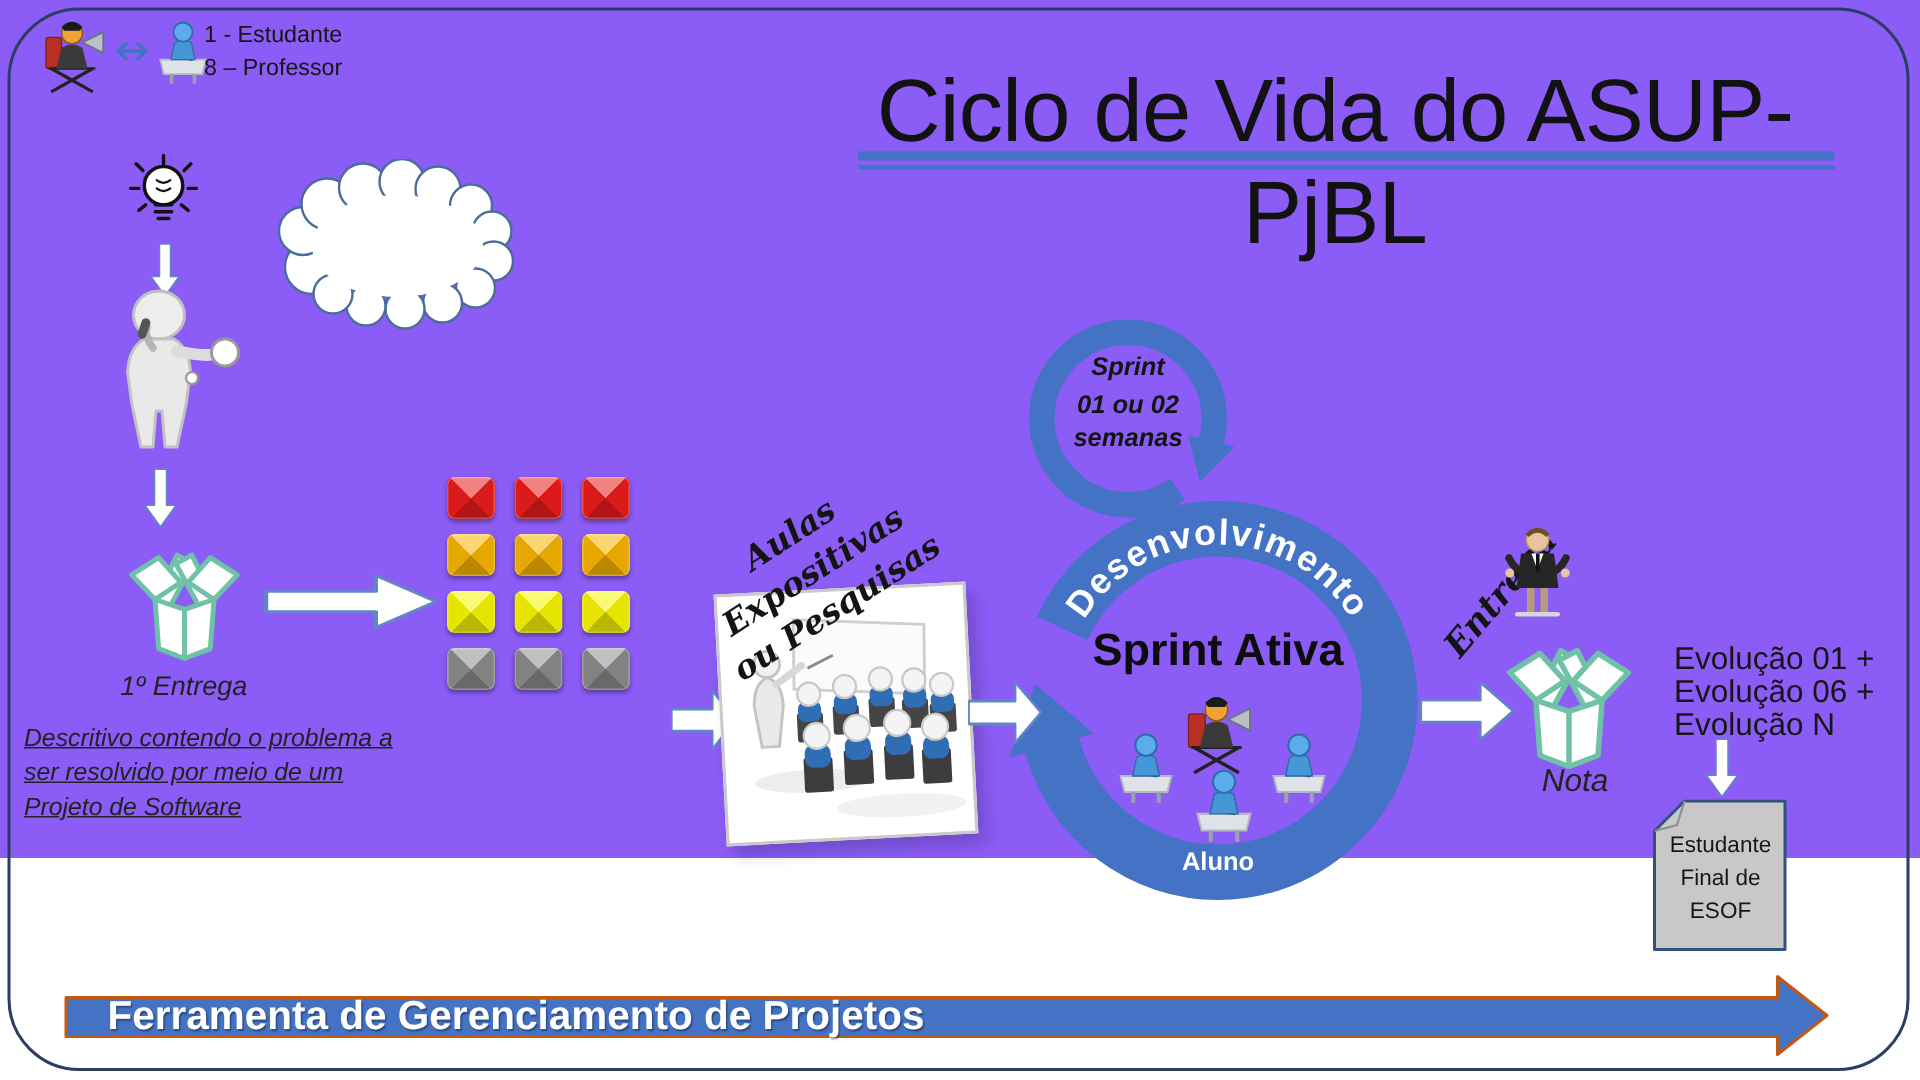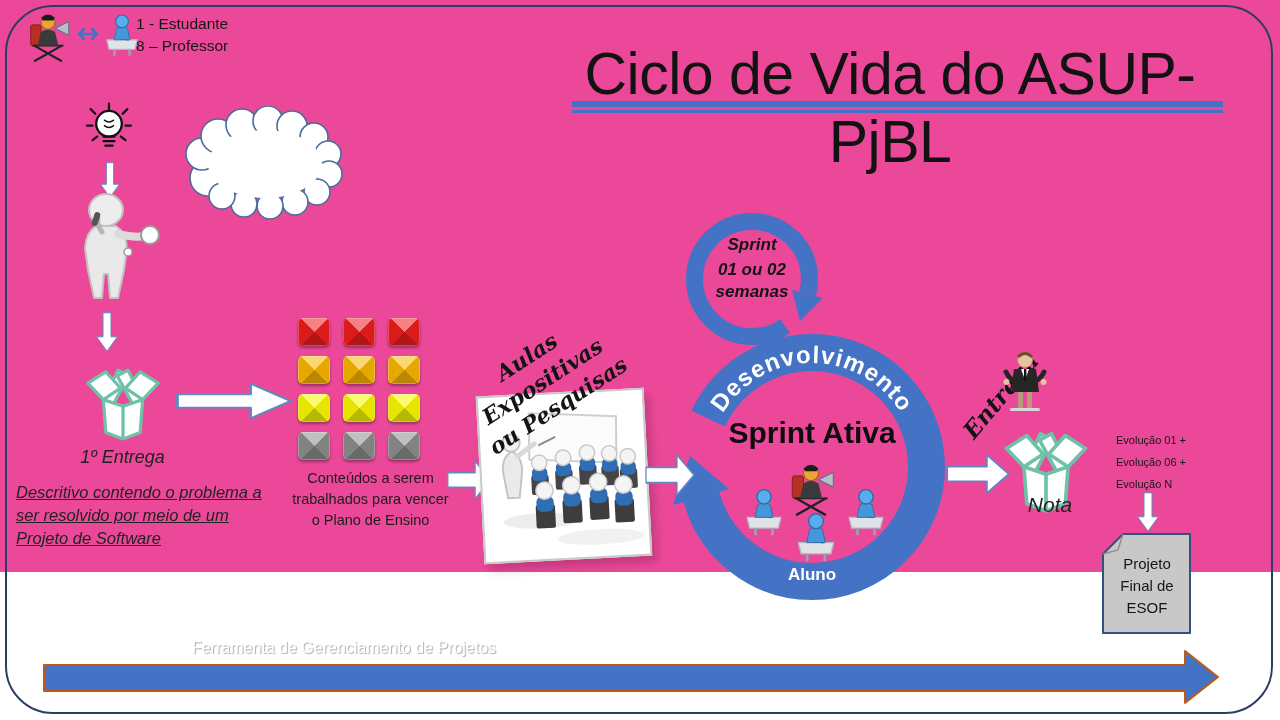--- a/index.html
+++ b/index.html
@@ -1,19 +1,19 @@
 <!DOCTYPE html>
 <html><head>
 <meta charset="utf-8">
 <style>
   * { margin:0; padding:0; box-sizing:border-box; }
   html,body { width:1280px; height:720px; background:#fff; overflow:hidden;
               font-family:"Liberation Sans", sans-serif; }
   .abs { position:absolute; }
-  #stage { position:relative; width:1280px; height:572px; background:#ec4899; }
+  #stage { position:relative; width:1280px; height:572px; background:#8b5cf6; }
 
   
   #frame { left:5px; top:5px; width:1268px; height:709px;
            border:2px solid #2b3d63; border-radius:48px; }
 
   
   #legend-text { left:136px; top:13px; font-size:15.5px; line-height:22px; color:#161616; }
 
   
   #title { left:555px; top:40px; width:670px; text-align:center;
@@ -49,33 +49,33 @@
   #classes-script { left:425px; top:338px; width:235px; text-align:center;
                     transform:rotate(-33deg);
                     font-family:"DejaVu Serif", serif; font-style:italic; font-weight:bold;
                     font-size:22px; line-height:29px; color:#141414; }
 
   
   #entrega2-script { left:938px; top:382px; width:125px; text-align:center;
                      transform:rotate(-50deg);
                      font-family:"DejaVu Serif", serif; font-style:italic; font-weight:bold;
                      font-size:23px; color:#141414; }
-  #nota-label { left:1000px; top:493px; width:100px; text-align:center;
+  #nota-label { left:1000px; top:509px; width:100px; text-align:center;
                 font-style:italic; font-size:21px; color:#222; }
-  #evolucao-text { left:1116px; top:429px; font-size:11px; line-height:22px; color:#161616; }
+  #evolucao-text { left:1116px; top:429px; font-size:21px; line-height:22px; color:#161616; }
   #evolucao-text span { display:block; }
 
   
   #trabalho-text { left:1104px; top:553px; width:86px; text-align:center;
                    font-size:15px; line-height:22px; color:#161616; }
   #trabalho-text span { display:block; }
 
   
-  #banner-label { left:44px; top:636px; width:600px; height:24px; line-height:24px;
-                  text-align:center; color:#fff; font-weight:normal; font-size:16px;
+  #banner-label { left:44px; top:665px; width:600px; height:24px; line-height:24px;
+                  text-align:center; color:#fff; font-weight:bold; font-size:27px;
                   text-shadow:1px 1px 1px rgba(0,0,0,.35); }
 
   svg text { font-family:"Liberation Sans", sans-serif; }
 </style>
 </head>
 <body>
 
 <svg width="0" height="0" style="position:absolute" aria-hidden="true">
   <defs>
     <symbol id="arrow-right" viewBox="0 0 100 60">
@@ -198,21 +198,20 @@
       <div class="env" style="background-color: rgb(247, 181, 0);"></div>
       <div class="env" style="background-color: rgb(247, 181, 0);"></div>
       <div class="env" style="background-color: rgb(247, 181, 0);"></div>
       <div class="env" style="background-color: rgb(247, 245, 0);"></div>
       <div class="env" style="background-color: rgb(247, 245, 0);"></div>
       <div class="env" style="background-color: rgb(247, 245, 0);"></div>
       <div class="env" style="background-color: rgb(140, 140, 140);"></div>
       <div class="env" style="background-color: rgb(140, 140, 140);"></div>
       <div class="env" style="background-color: rgb(140, 140, 140);"></div>
     </div>
-  <div class="abs" id="contents-label">Conteúdos a serem trabalhados para vencer o Plano de Ensino</div>
 
   <svg class="abs" style="left:447px;top:458px" width="44" height="44" viewBox="0 0 100 60" preserveAspectRatio="none">
       <use href="#arrow-right"></use>
     </svg>
 
   <div class="abs" id="classroom">
     <svg width="164" height="164" viewBox="0 0 170 170">
       <ellipse cx="60" cy="130" rx="40" ry="8" fill="#ededed"></ellipse>
       <ellipse cx="120" cy="150" rx="45" ry="8" fill="#f1f1f1"></ellipse>
       <polygon points="52,18 142,26 140,74 50,66" fill="#fbfbfb" stroke="#cfcfcf" stroke-width="2"></polygon>
@@ -336,21 +335,21 @@
 
   <svg class="abs" style="left:1130px;top:492px" width="36" height="40" viewBox="0 0 60 100">
       <use href="#arrow-down"></use>
     </svg>
 
   <svg class="abs" style="left:1102px;top:533px" width="90" height="102" viewBox="0 0 90 102">
     <polygon points="21,1 88,1 88,100 1,100 1,21" fill="#c8c8c8" stroke="#32517d" stroke-width="2" stroke-linejoin="round"></polygon>
     <path d="M21 1 L16 17 L1 21" fill="none" stroke="#8f8f8f" stroke-width="1.5"></path>
   </svg>
   <div class="abs" id="trabalho-text">
-    <span>Projeto</span>
+    <span>Estudante</span>
     <span>Final de</span>
     <span>ESOF</span>
   </div>
 
   <svg class="abs" style="left:38px;top:645px" width="1190" height="66" viewBox="0 0 1190 66">
     <path d="M6 20 L1147 20 L1147 6 L1180 32 L1147 58 L1147 46 L6 46 Z" fill="#4472C4" stroke="#C05A11" stroke-width="2" stroke-linejoin="round"></path>
   </svg>
   <div class="abs" id="banner-label">Ferramenta de Gerenciamento de Projetos</div>
 </div>
 

